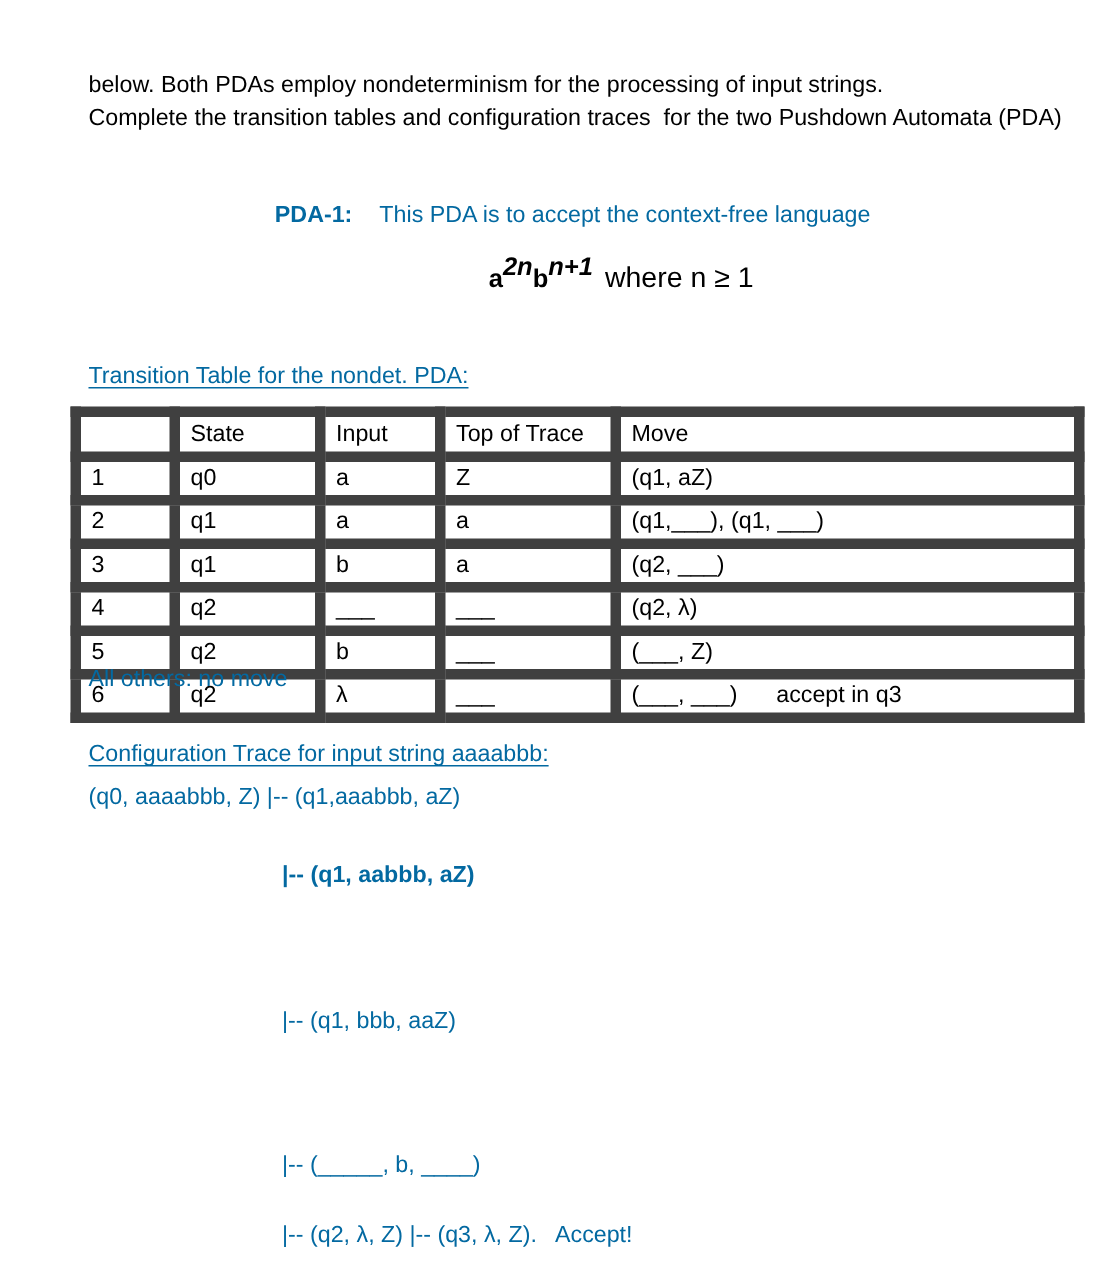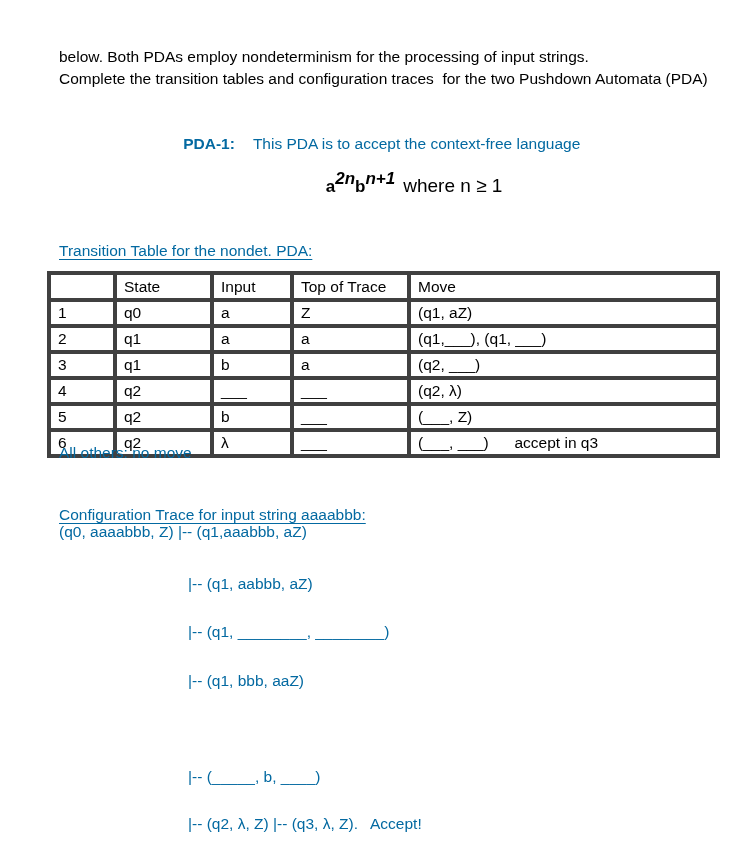--- a/index.html
+++ b/index.html
@@ -37,21 +37,21 @@
   .fcond { font-size: 19px; margin-left: 8px; }
 
   table.ttable {
     position: absolute;
     left: 47px;
     top: 271px;
     border-collapse: collapse;
     table-layout: fixed;
   }
   table.ttable th, table.ttable td {
-    border: 4px solid #404040;
+    border: 7px solid #404040;
     font-size: 15.5px;
     font-weight: 400;
     text-align: left;
     vertical-align: middle;
     padding: 0 2px 0 7px;
     white-space: pre;
     overflow: hidden;
   }
   table.ttable th { height: 23px; }
   table.ttable td { height: 22px; }
@@ -139,22 +139,21 @@
         <td>q2</td>
         <td>λ</td>
         <td>___</td>
         <td>(___, ___)      accept in q3</td>
       </tr>
     </tbody>
   </table>
 
   <div class="abs txt" style="left:59px; top:442px;">All others: no move</div>
 
-  <div class="abs txt underlined" style="left:59px; top:504px;text-align:right;">Configuration Trace for input string aaaabbb:</div>
+  <div class="abs txt underlined" style="left:59px; top:492px;text-align:right;">Configuration Trace for input string aaaabbb:</div>
 
   <div class="abs txt" style="left:59px;  top:521px;">(q0, aaaabbb, Z) |-- (q1,aaabbb, aZ)</div>
-  <div class="abs txt" style="left:188px; top:573px;">|-- (q1, aabbb, aZ)</div>
-  <div class="abs txt" style="left:188px; top:621px;">|-- (q1, ________, ________)</div>
+  <div class="abs txt" style="left:188px; top:573px;font-weight:bold;">|-- (q1, aabbb, aZ)</div>
   <div class="abs txt" style="left:188px; top:670px;">|-- (q1, bbb, aaZ)</div>
   <div class="abs txt" style="left:188px; top:766px;">|-- (_____, b, ____)</div>
   <div class="abs txt" style="left:188px; top:813px;">|-- (q2, λ, Z) |-- (q3, λ, Z).   Accept!</div>
 
 </div>
 
 </body></html>

